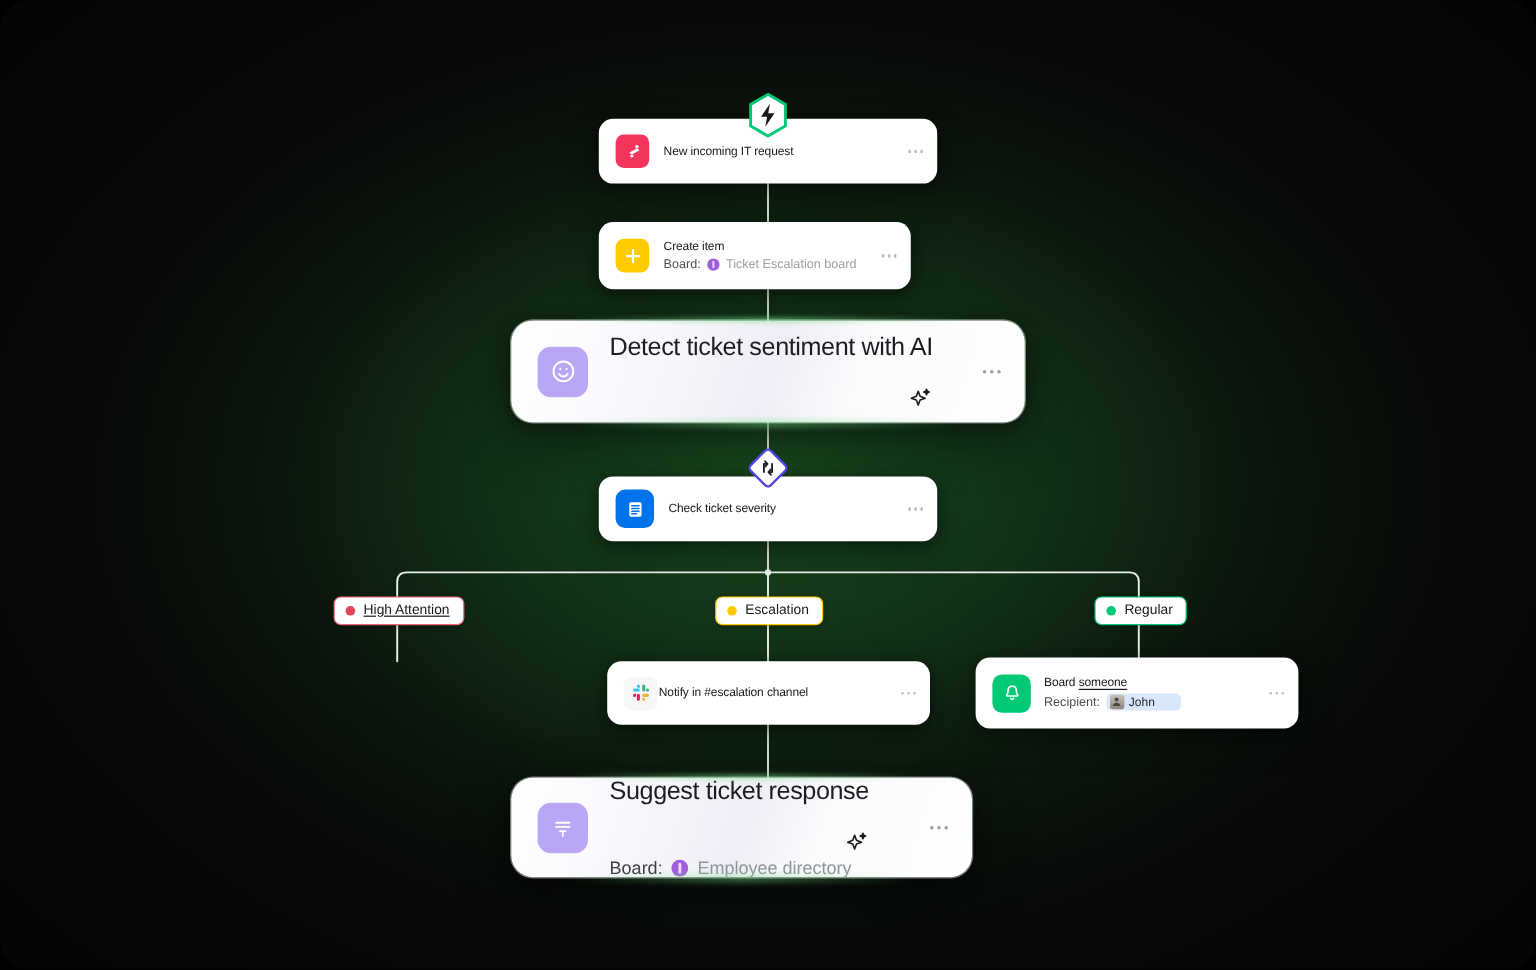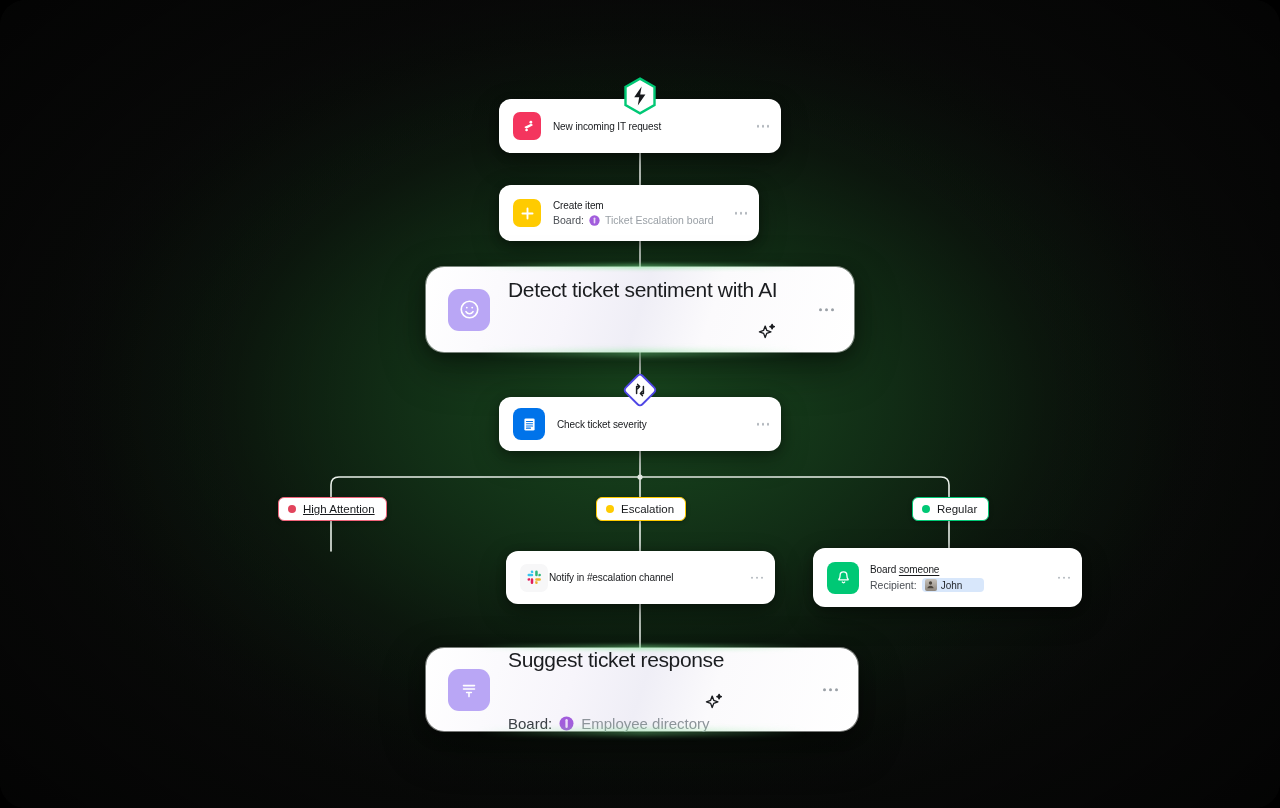--- a/index.html
+++ b/index.html
@@ -294,21 +294,21 @@
         </span>
       </div>
     </div>
     <div class="dots">
         <i></i>
         <i></i>
         <i></i>
       </div>
   </div>
 
-  <div class="node big" style="left:426px; top:648px; width:432px; height:83px; padding:0 22px; gap:18px;">
+  <div class="node big" style="left:426px; top:648px; width:384px; height:83px; padding:0 22px; gap:18px;">
     <div class="nicon lg" style="background:#b9a6f5;">
       <svg width="22" height="22" viewBox="0 0 24 24" fill="none" stroke="#fff" stroke-width="1.7" stroke-linecap="round">
         <path d="M6 7.2h12M6 11h12"></path>
         <path d="M9.4 14.8h5.2M12 14.8v4.4"></path>
       </svg>
     </div>
     <div class="ntext">
       <div class="ntitle xl">
         <span>Suggest ticket response</span>
         <span class="spark">

